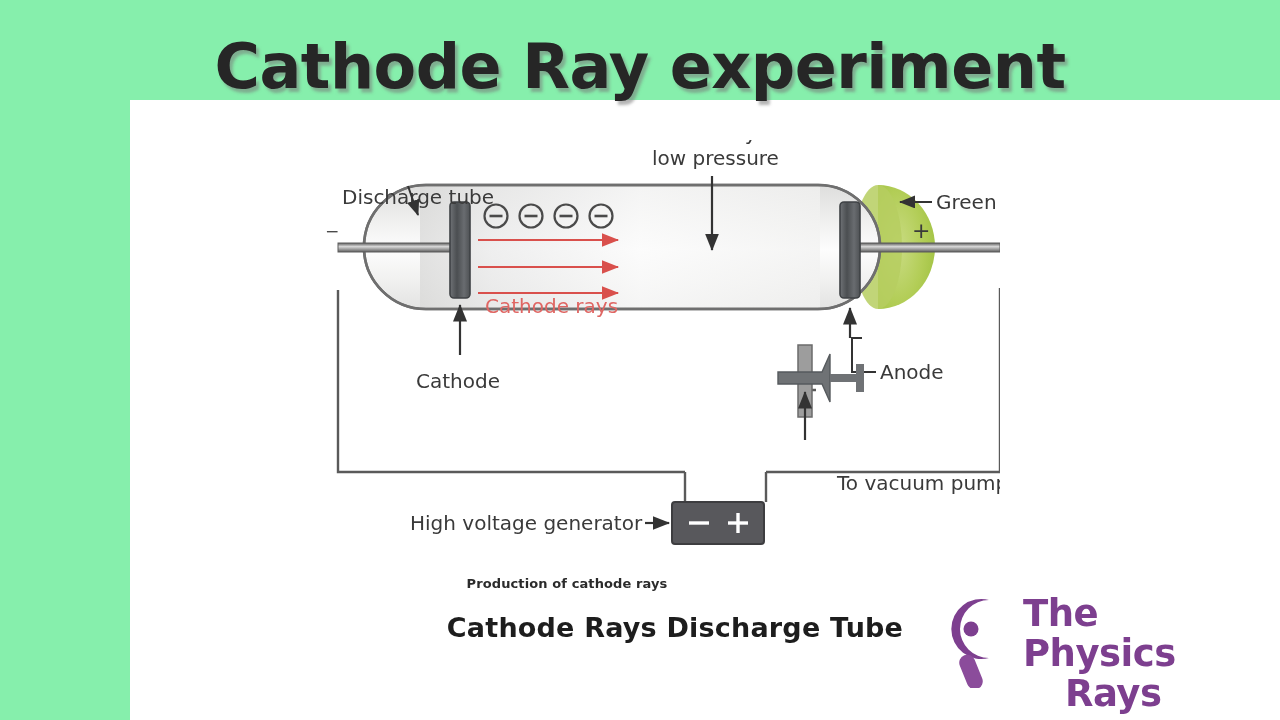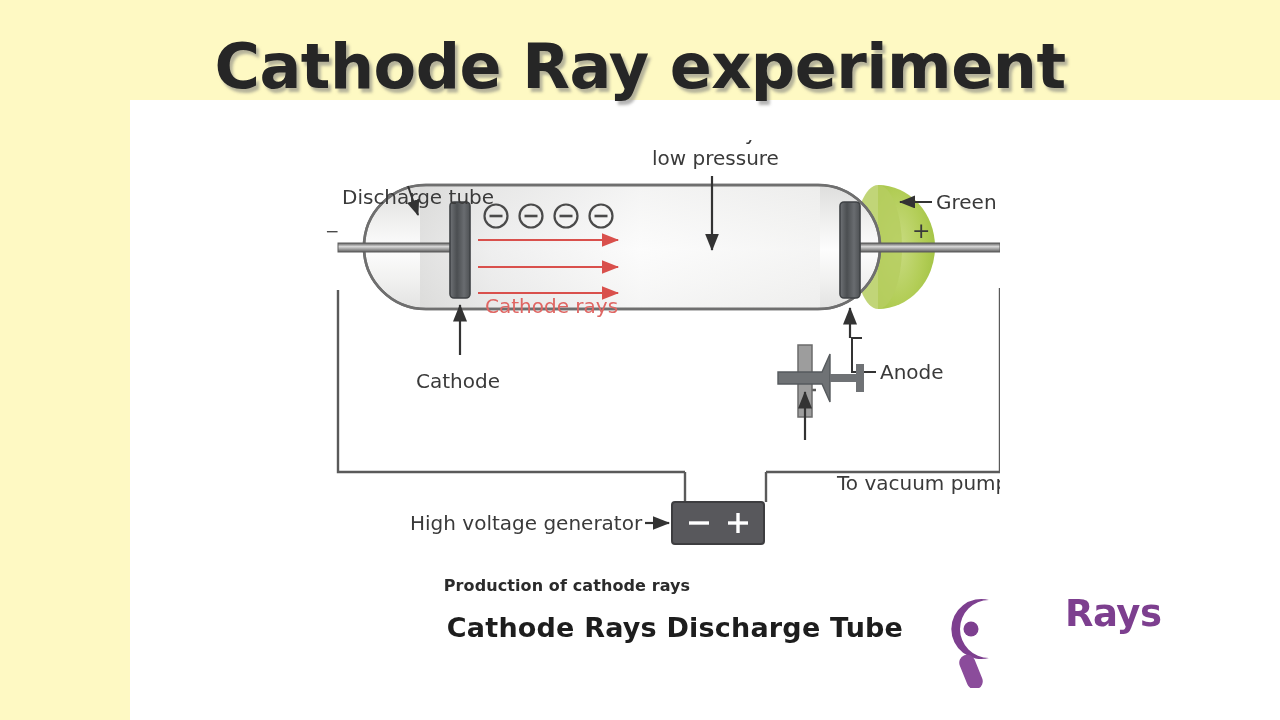--- a/index.html
+++ b/index.html
@@ -10,21 +10,21 @@
     width: 1280px;
     height: 720px;
     overflow: hidden;
     background: #fdfdfd;
     font-family: "Liberation Sans", sans-serif;
   }
   #stage {
     position: relative;
     width: 1280px;
     height: 720px;
-    background: #fef9c3;
+    background: #86efac;
   }
   
   .panel {
     position: absolute;
     left: 130px;
     top: 100px;
     width: 1150px;
     height: 620px;
     background: #ffffff;
   }
@@ -50,21 +50,21 @@
     width: 700px;
     height: 430px;
   }
   
   .caption-1 {
     position: absolute;
     left: 0;
     top: 576px;
     width: 1160px;
     text-align: center;
-    font-size: 16px;
+    font-size: 13px;
     font-weight: bold;
     color: #2b2b2b;
     font-family: "DejaVu Sans", sans-serif;
     letter-spacing: 0.1px;
   }
   .caption-2 {
     position: absolute;
     left: 0;
     top: 612px;
     width: 1280px;
@@ -261,17 +261,18 @@
   <div class="caption-1"><span>Production of cathode rays</span></div>
   <div class="caption-2"><span>Cathode Rays Discharge Tube</span></div>
 
   <div class="logo">
     <svg class="logo-mark" viewBox="0 0 80 92">
       <path d="M44 4 A30 30 0 1 0 44 62 A24 24 0 1 1 44 4 Z" fill="#7d3f8f"></path>
       <circle cx="26" cy="33" r="7.5" fill="#7d3f8f"></circle>
       <rect x="18" y="58" width="16" height="36" rx="8" fill="#8b4c9b" transform="rotate(-22 26 76)"></rect>
     </svg>
     <div class="logo-text">
+      <div>The Physics</div>
       <div class="logo-line2">Rays</div>
     </div>
   </div>
 
 </div>
 
 </body></html>

